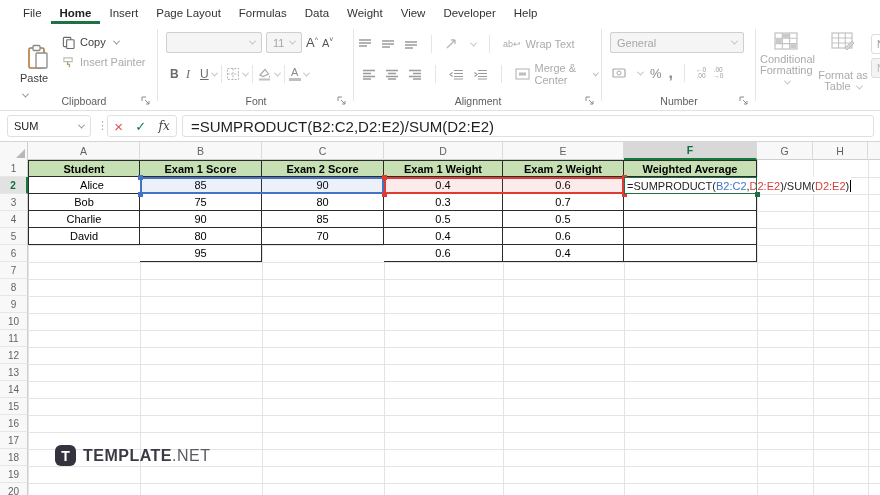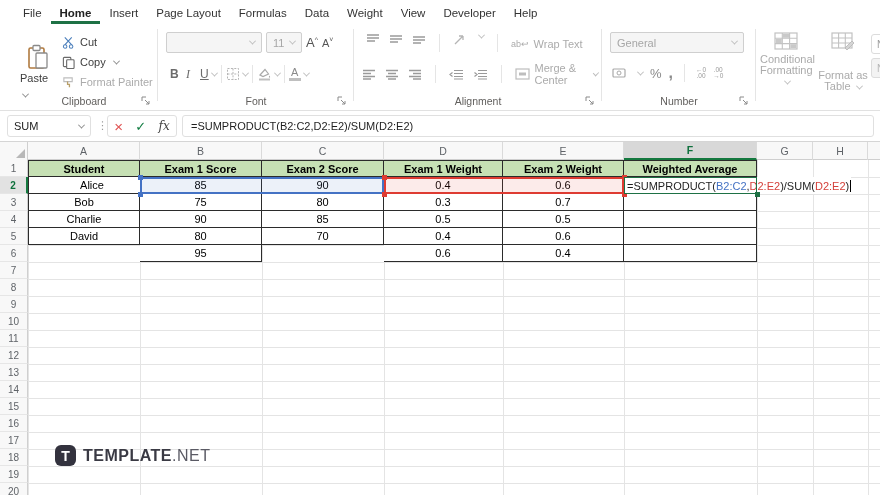--- a/index.html
+++ b/index.html
@@ -27,21 +27,21 @@
   .rowitem { display:flex; align-items:center; gap:5px; height:20px; }
   .vsep { width:1px; height:18px; background:#E5E5E5; margin:0 4px; }
   .ministack { display:flex; flex-direction:column; align-items:center; line-height:6px; font-size:6.5px; color:#9a9a9a; }
 
   
   .fbar { position:absolute; left:0; top:111px; width:880px; height:31px; background:#fff; border-bottom:1px solid #D5D5D5; }
   .fbox { position:absolute; background:#fff; border:1px solid #E0E0E0; border-radius:3px; top:4px; height:22px; display:flex; align-items:center; }
   .namebox { left:7px; width:84px; padding:0 6px; font-size:11px; color:#222; }
   .fdots { position:absolute; left:97px; top:8px; font-size:11px; color:#9a9a9a; }
   .fbtns { left:107px; width:70px; justify-content:space-around; font-size:13px; }
-  .finput { left:182px; right:6px; padding:0 8px; font-size:11px; color:#1f1f1f; }
+  .finput { left:182px; right:6px; padding:0 8px; font-size:15px; color:#1f1f1f; }
   .cancel { color:#E05252; font-size:15px; line-height:1; }
   .enter { color:#107C41; font-size:13px; line-height:1; }
   .fx { font-family:"DejaVu Serif", serif; font-style:italic; font-size:12px; color:#444; }
 
   
   .sheet { position:absolute; left:0; top:142px; width:880px; height:353px; overflow:hidden; background:#fff; }
   .hstrip { position:absolute; left:0; top:0; width:880px; height:18px; background:#F8F8F8; border-bottom:1px solid #CFCFCF; }
   .corner { position:absolute; left:0; top:0; width:28px; height:18px; background:#F8F8F8; border-right:1px solid #CFCFCF; }
   .corner .tri { position:absolute; right:2px; bottom:2px; width:0; height:0; border-left:9px solid transparent; border-bottom:9px solid #B8B8B8; }
   .colhdr { position:absolute; top:0; height:18px; font-size:10.5px; color:#5f6368; display:flex; align-items:center; justify-content:center; border-right:1px solid #DADADA; }
@@ -99,45 +99,35 @@
             <rect x="10" y="9" width="11" height="15" rx="1" fill="#fff" stroke="#8a8a8a" stroke-width="1.3"></rect>
           </svg>
         </span>
         <div class="rbtn-label">Paste</div>
         <span class="chev"></span>
       </div>
       <div style="position:absolute;left:48px;top:8px">
         <div class="rowitem">
           <span>
             <svg width="13" height="13" viewBox="0 0 14 14">
-                <path d="M3 1.5l7.5 8M10.5 1.5L3 9.5" stroke="#4A7EBB" stroke-width="1.2" fill="none"></path>
-                <circle cx="3.4" cy="11.3" r="1.9" stroke="#4A7EBB" stroke-width="1.1" fill="none"></circle>
-                <circle cx="9.8" cy="11.3" r="1.9" stroke="#4A7EBB" stroke-width="1.1" fill="none"></circle>
-              </svg>
-          </span>
-          <span class="rbtn-label">Cut</span>
-        </div>
-        <div class="rowitem">
-          <span>
-            <svg width="13" height="13" viewBox="0 0 14 14">
                 <rect x="1.5" y="1.5" width="8" height="10" rx="1" fill="#fff" stroke="#6a6a6a" stroke-width="1.2"></rect>
                 <rect x="5" y="4" width="8" height="9.5" rx="1" fill="#fff" stroke="#6a6a6a" stroke-width="1.2"></rect>
               </svg>
           </span>
           <span class="rbtn-label">Copy</span>
           <span class="chev"></span>
         </div>
         <div class="rowitem disabled">
           <span>
             <svg width="13" height="13" viewBox="0 0 14 14">
                 <path d="M2 2h9v4H2z" fill="none" stroke="#BDBDBD" stroke-width="1.2"></path>
                 <path d="M6 6v3h2v3" stroke="#B9A06A" stroke-width="1.4" fill="none"></path>
               </svg>
           </span>
-          <span class="rbtn-label">Format Painter</span>
+          <span class="rbtn-label">Insert Painter</span>
         </div>
       </div>
       <div class="glabel">Clipboard</div>
       <span class="launcher">
         <svg width="9" height="9" viewBox="0 0 9 9">
             <path d="M1 1h4M1 1v4M4 4l4 4M8 8V5M8 8H5" stroke="#8a8a8a" stroke-width="1" fill="none"></path>
           </svg>
       </span>
     </div>
 
@@ -184,21 +174,21 @@
       </div>
       <div class="glabel">Font</div>
       <span class="launcher">
         <svg width="9" height="9" viewBox="0 0 9 9">
             <path d="M1 1h4M1 1v4M4 4l4 4M8 8V5M8 8H5" stroke="#8a8a8a" stroke-width="1" fill="none"></path>
           </svg>
       </span>
     </div>
 
     <div class="rgroup" style="left:358px;width:240px">
-      <div style="position:absolute;left:8px;top:10px;display:flex;gap:9px">
+      <div style="position:absolute;left:0;top:10px;display:flex;align-items:center;gap:9px">
         <span>
             <svg width="14" height="11" viewBox="0 0 14 11">
               <path d="M1 1h12M1 4h12M1 7h8" stroke="#9a9a9a" stroke-width="1.4"></path>
             </svg>
           </span>
         <span>
             <svg width="14" height="11" viewBox="0 0 14 11">
               <path d="M1 2h12M1 5h12M1 8h8" stroke="#9a9a9a" stroke-width="1.4"></path>
             </svg>
           </span>

